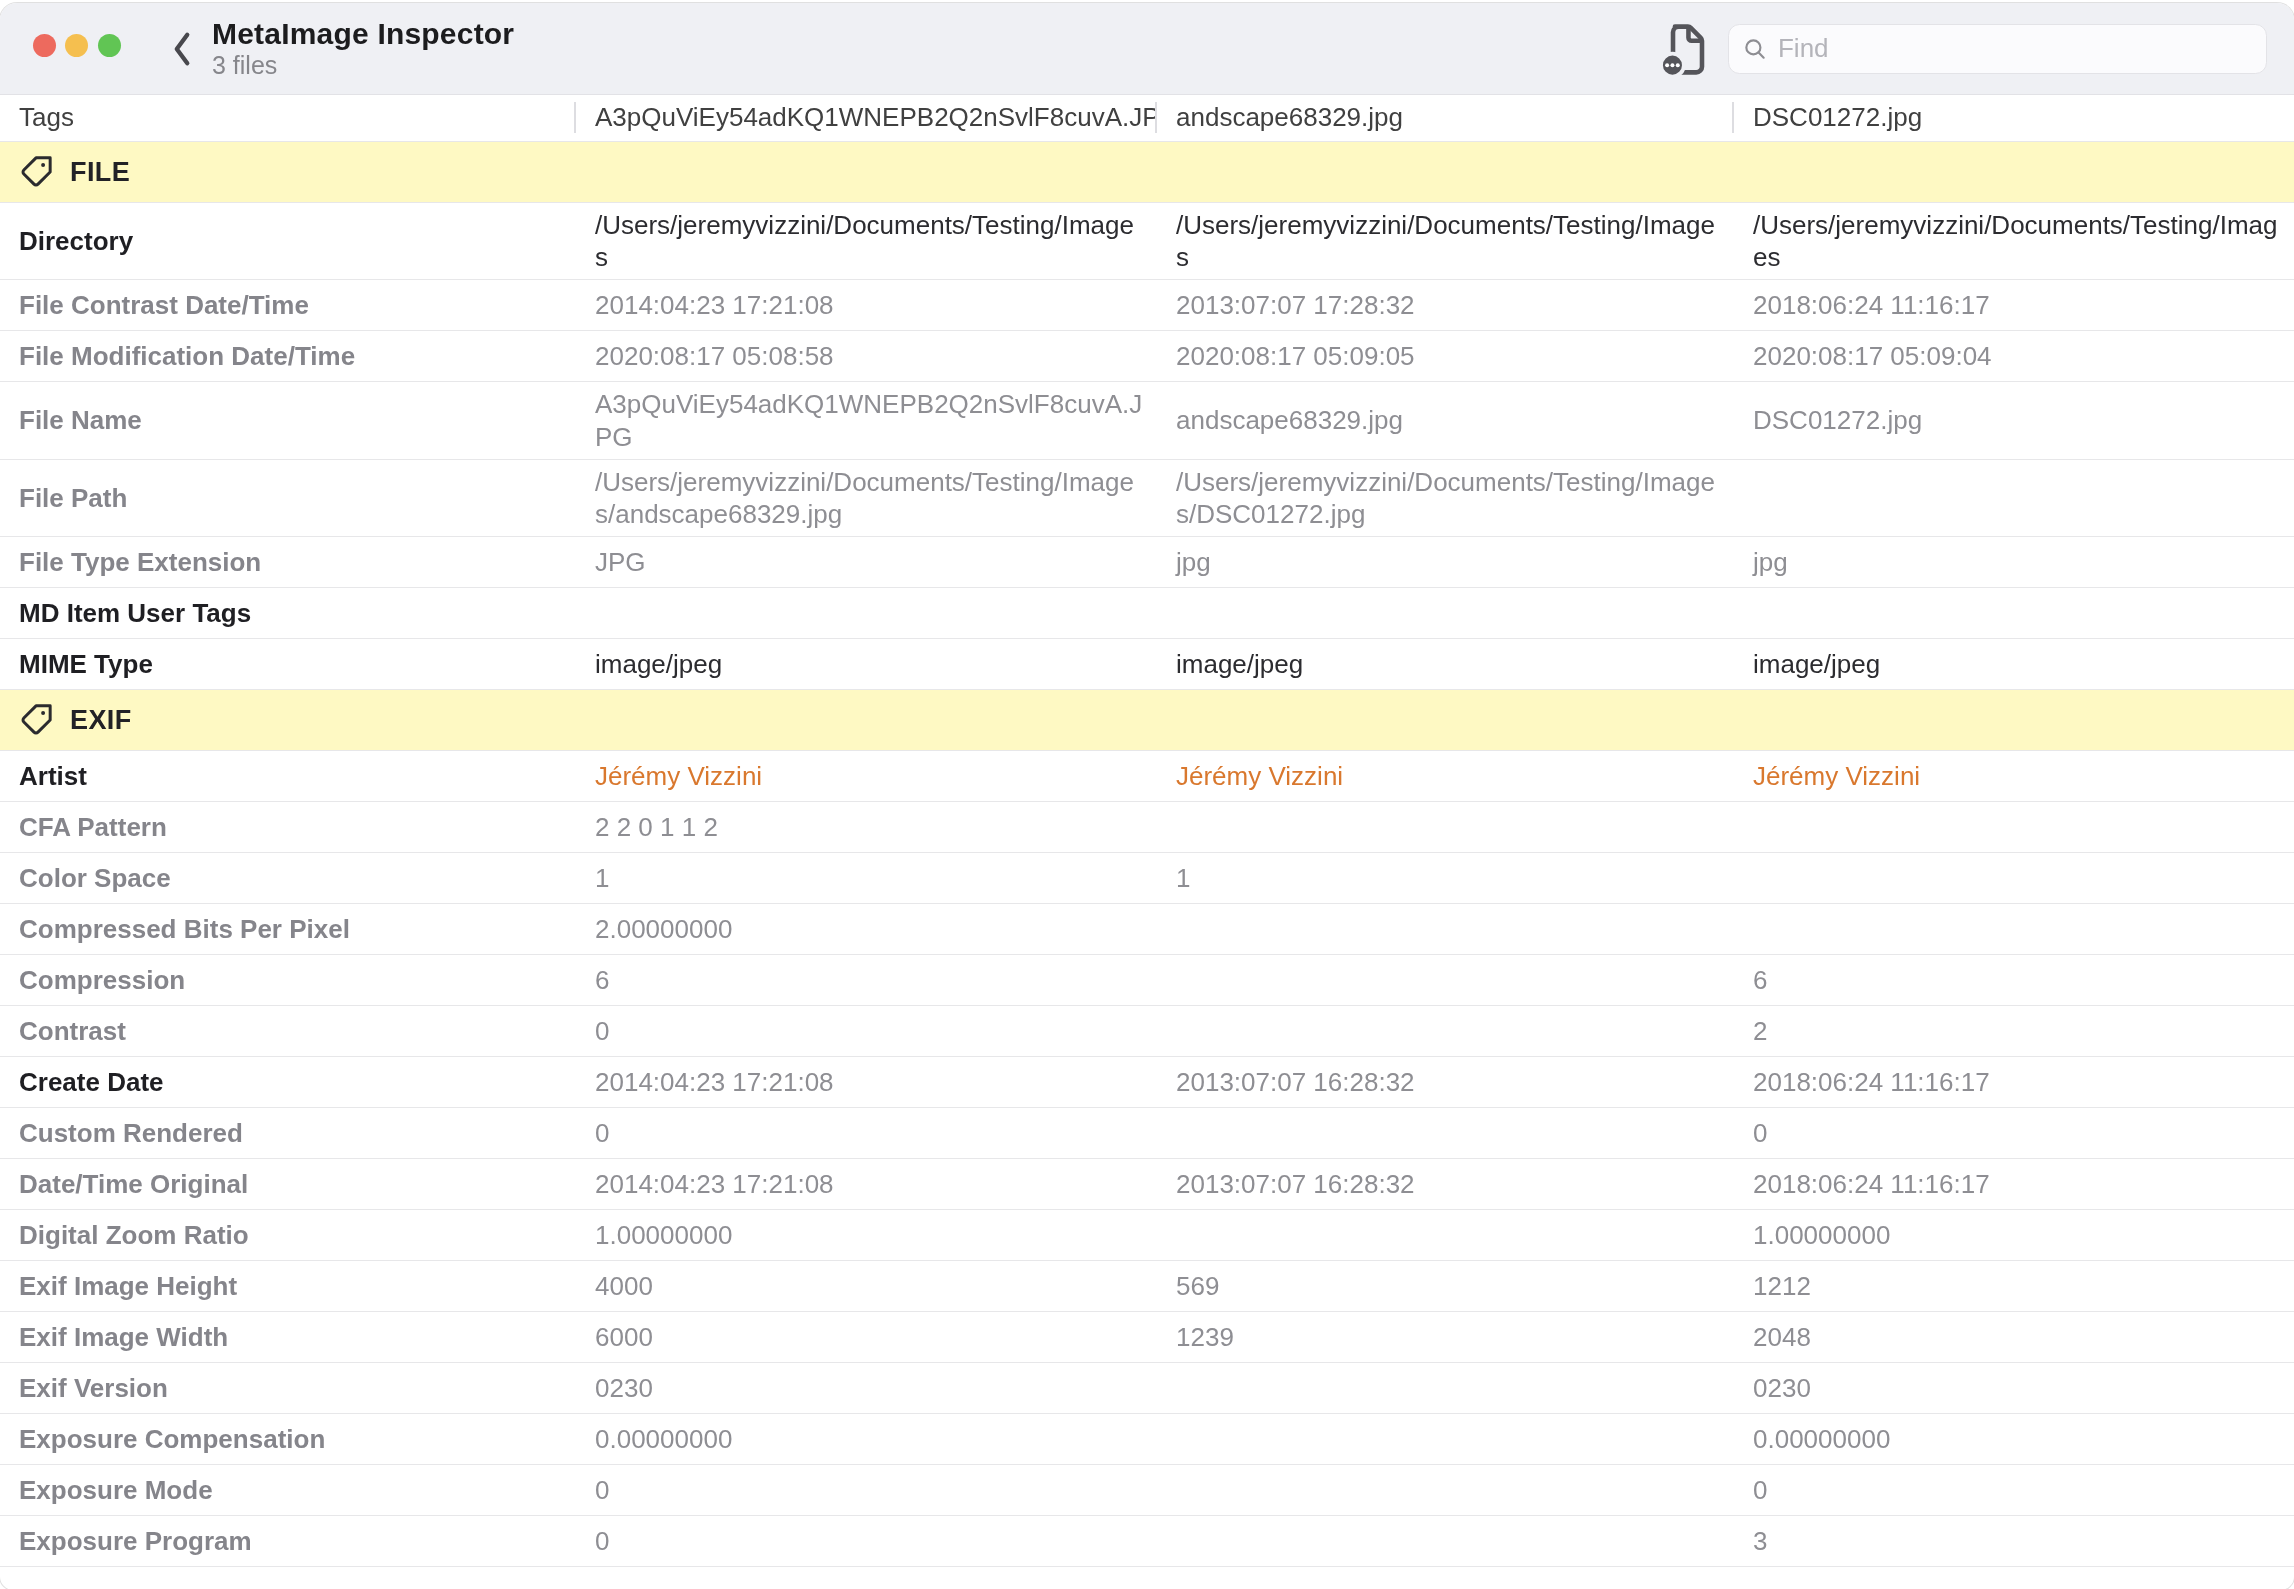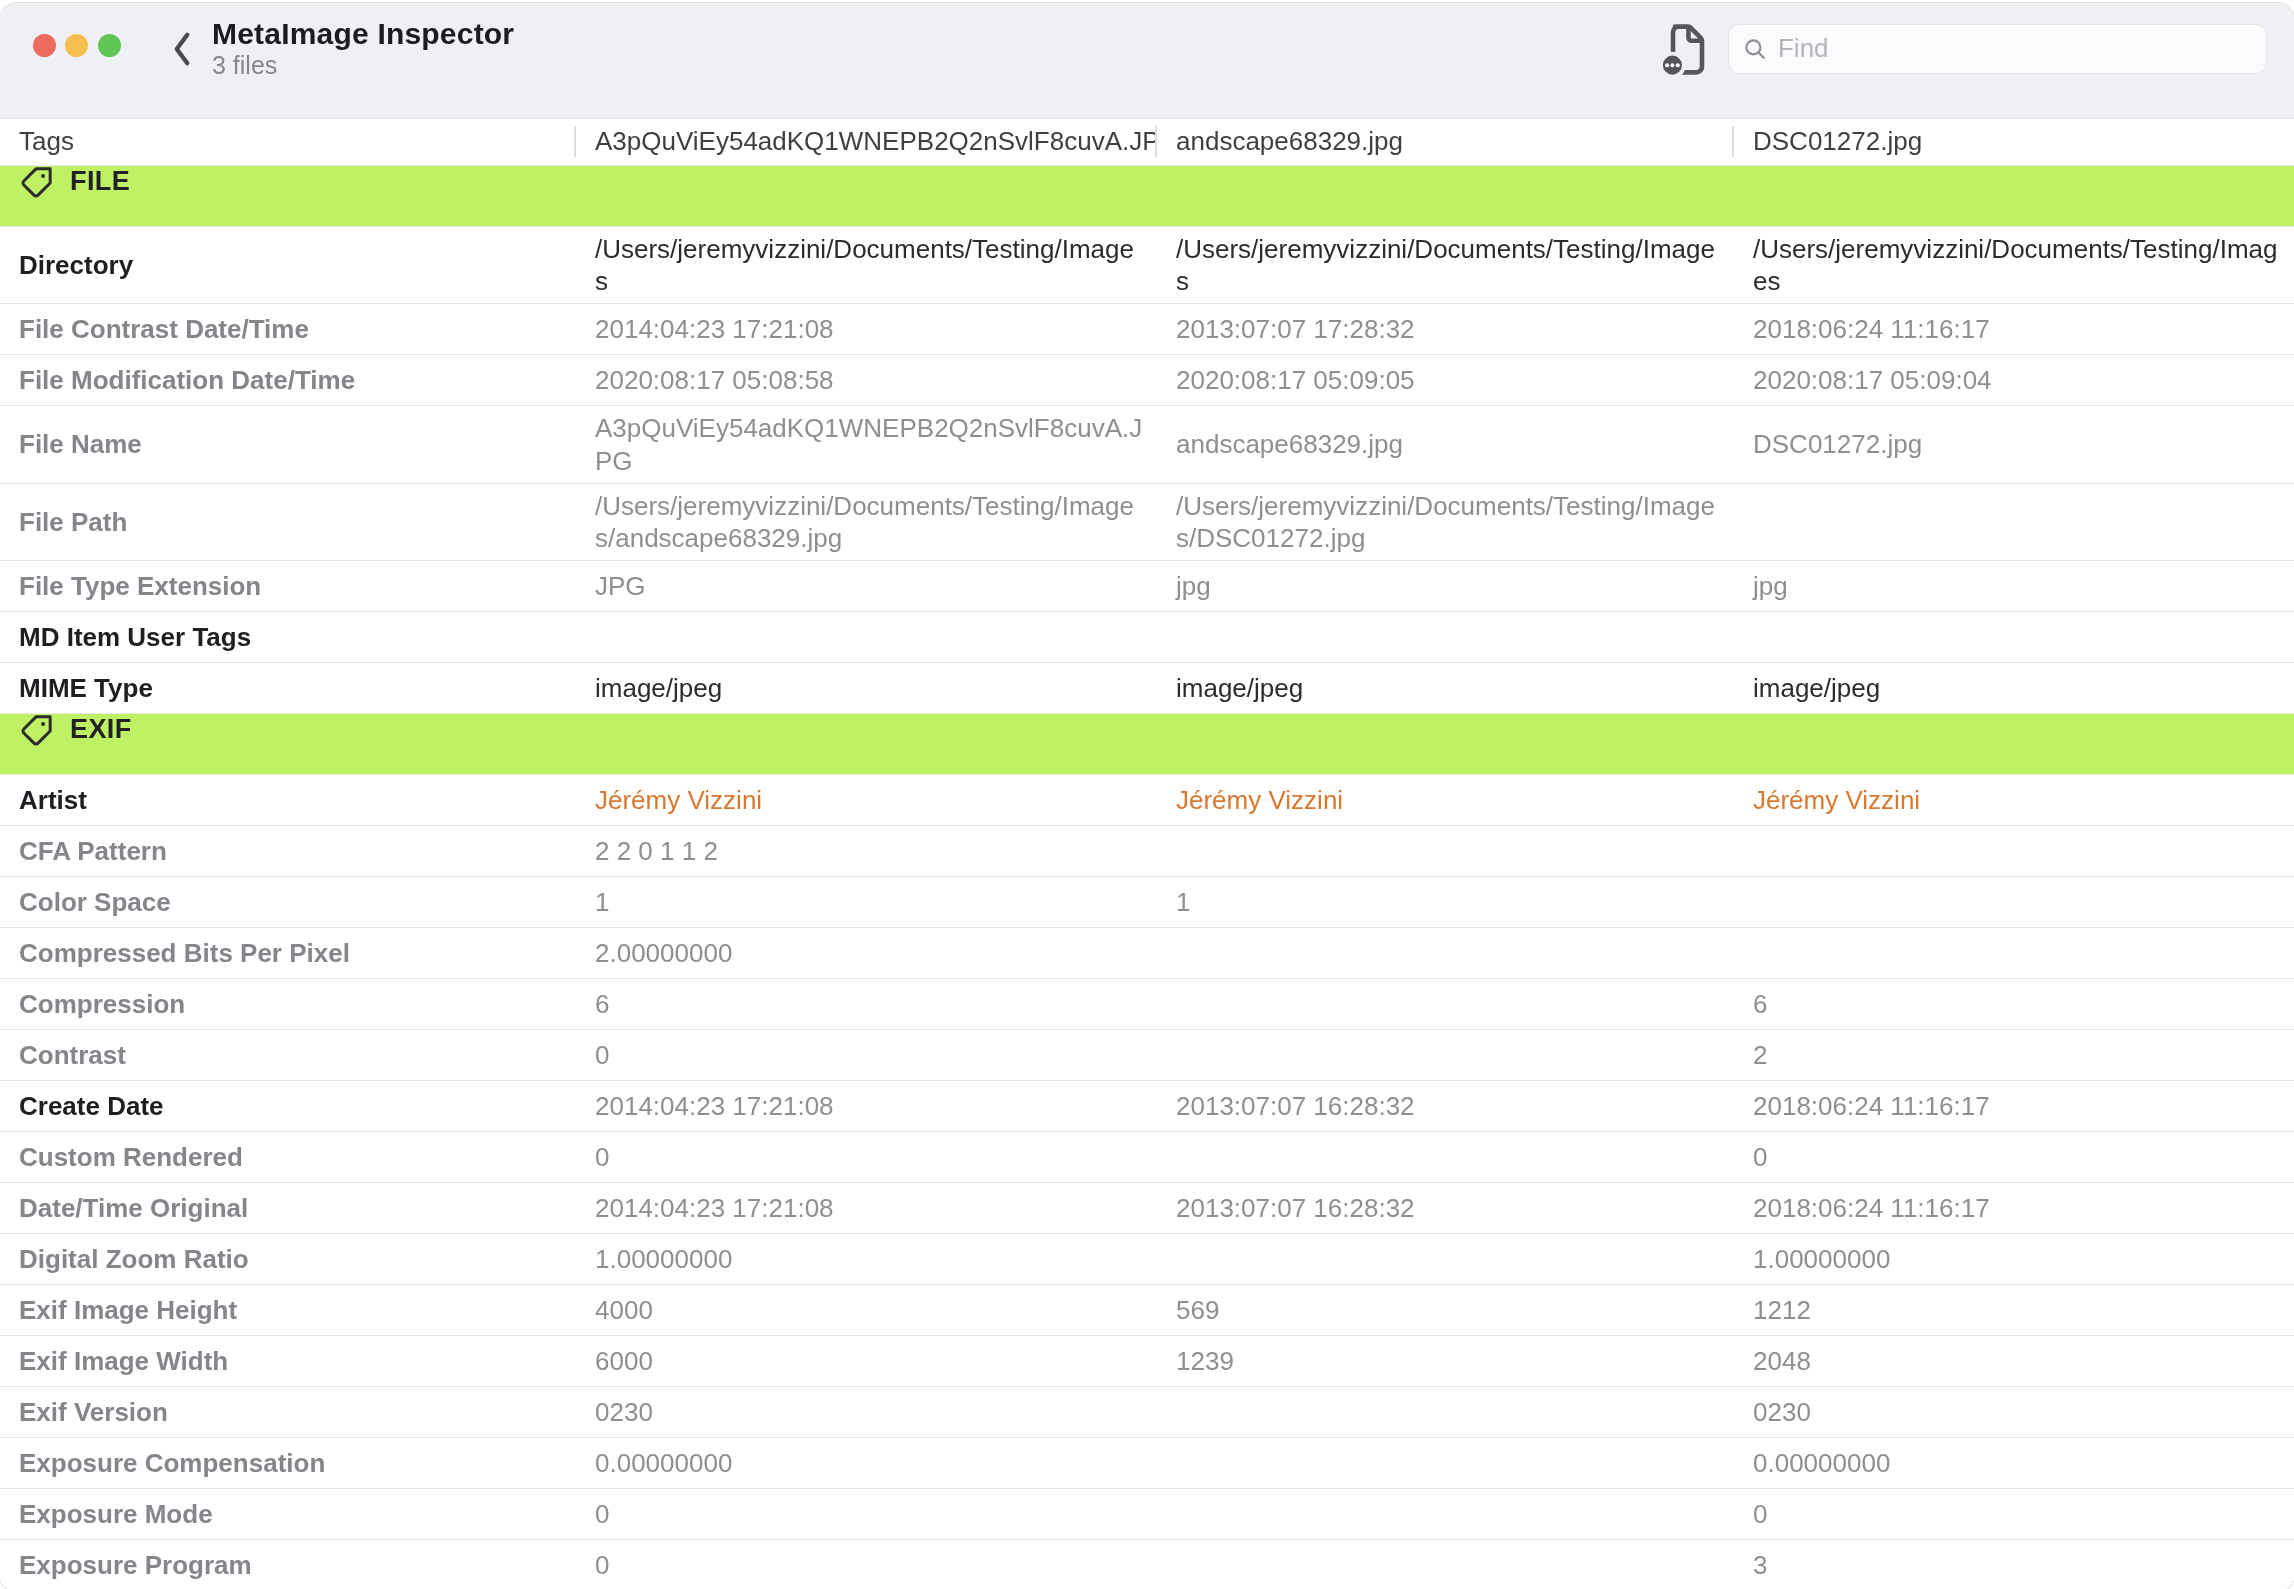--- a/index.html
+++ b/index.html
@@ -4,21 +4,21 @@
 <style>
   * { box-sizing: border-box; margin: 0; padding: 0; }
   html,body { width: 2294px; height: 1590px; background: #ffffff; overflow: hidden;
     font-family: "Liberation Sans", "DejaVu Sans", sans-serif; }
 
   .window { position: absolute; top: 2.9px; left: 0; width: 2294px; height: 1587px;
     background: #ffffff; border-radius: 17px 17px 13.4px 13.4px; overflow: hidden;
     box-shadow: 0 0 0 1px rgba(0,0,0,.12); }
 
   
-  .titlebar { position: relative; height: 116px; background: #eff0f4;
+  .titlebar { position: relative; height: 92px; background: #eff0f4;
     border-bottom: 1.9px solid #e2e2e6; }
   .traffic { position: absolute; top: 31px; width: 23px; height: 23px;
     border-radius: 50%; }
   .t-close { left: 32.5px;  background: #ed6a5e; }
   .t-min   { left: 65px;  background: #f5bf4f; }
   .t-zoom  { left: 98px; background: #61c554; }
   .back-btn { position: absolute; left: 161px; top: 23px; width: 42px; height: 46px;
     display: flex; align-items: center; justify-content: center; }
   .title-block { position: absolute; left: 212px; top: 14.3px; }
   .win-title { font-size: 30px; font-weight: bold; color: #1c1c1e; letter-spacing: 0.2px; }
@@ -36,22 +36,22 @@
   .grid-row { display: grid; grid-template-columns: 574px 581px 577px 562px;
     align-items: center; border-bottom: 1.9px solid #e7e7e9; background: #fff; }
 
   .header-row { min-height: 44px; }
   .header-row .cell { position: relative; font-size: 26px; color: #404040;
     padding: 7.6px 9.6px 7.6px 21px; white-space: nowrap; overflow: hidden; }
   .header-row .cell:first-child { padding-left: 19px; }
   .header-row .cell + .cell::before { content: ""; position: absolute; left: 0;
     top: 7.6px; bottom: 7.6px; width: 1.9px; background: #dddde1; }
 
-  .section-row { min-height: 61px; background: #bef264; display: flex;
-    align-items: flex-start; gap: 17px; padding-left: 19px;
+  .section-row { min-height: 61px; background: #fef9c3; display: flex;
+    align-items: center; gap: 17px; padding-left: 19px;
     border-bottom: 1.9px solid #e7e7e9; }
   .section-title { font-size: 27px; font-weight: bold; color: #222226;
     letter-spacing: 0.4px; }
 
   .data-row { min-height: 51px; }
   .data-row .cell { font-size: 26px; padding: 5.7px 11.5px 5.7px 21px; line-height: 32.5px;
     word-break: break-all; }
   .data-row .cell.lbl { padding-left: 19px; font-weight: 600; word-break: normal; }
 
   .lbl-dark { color: #1f1f23; }

